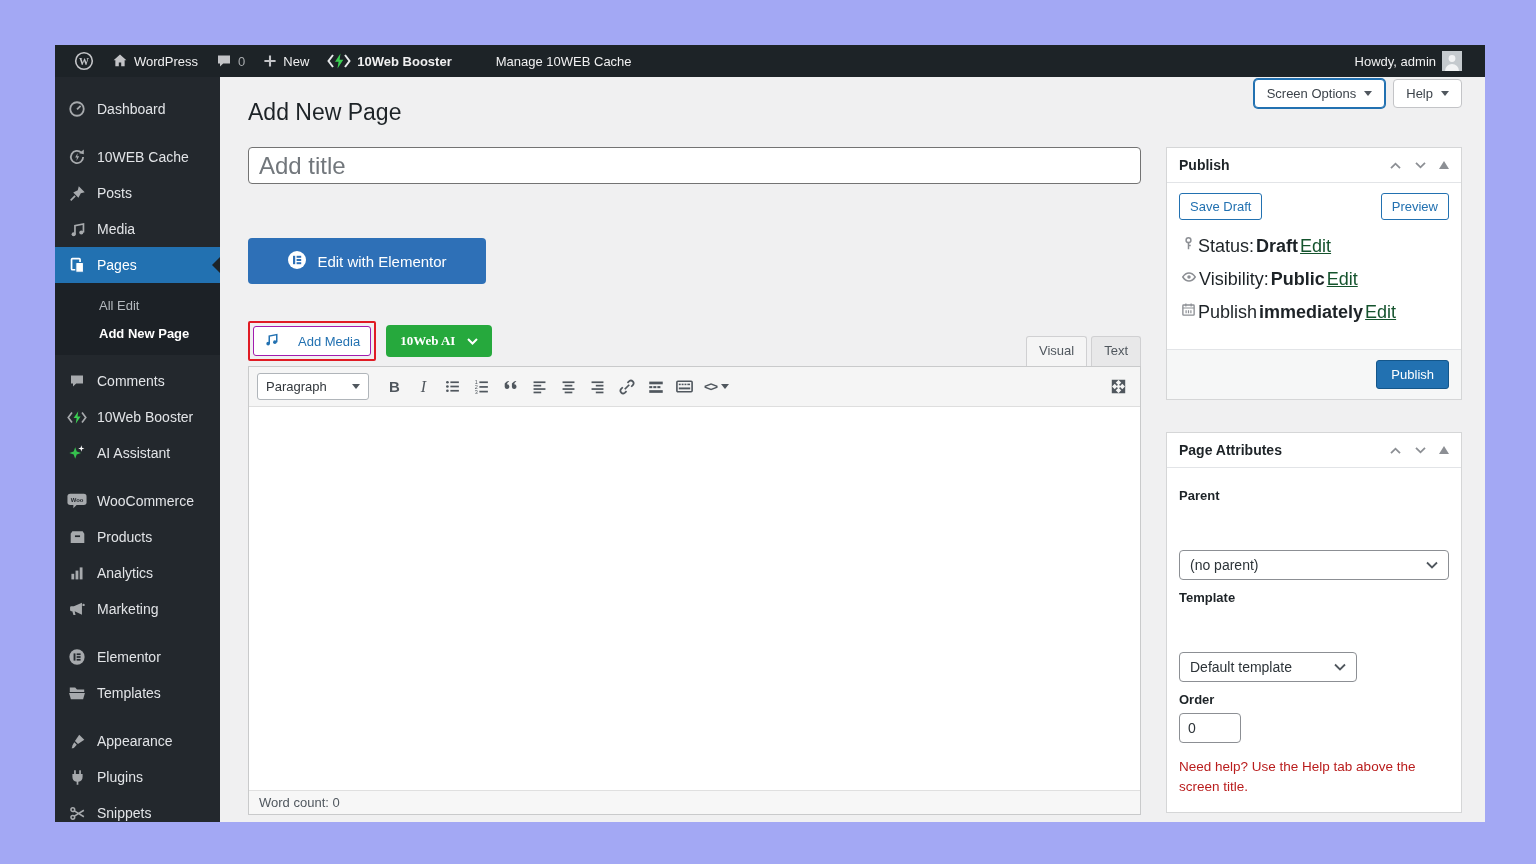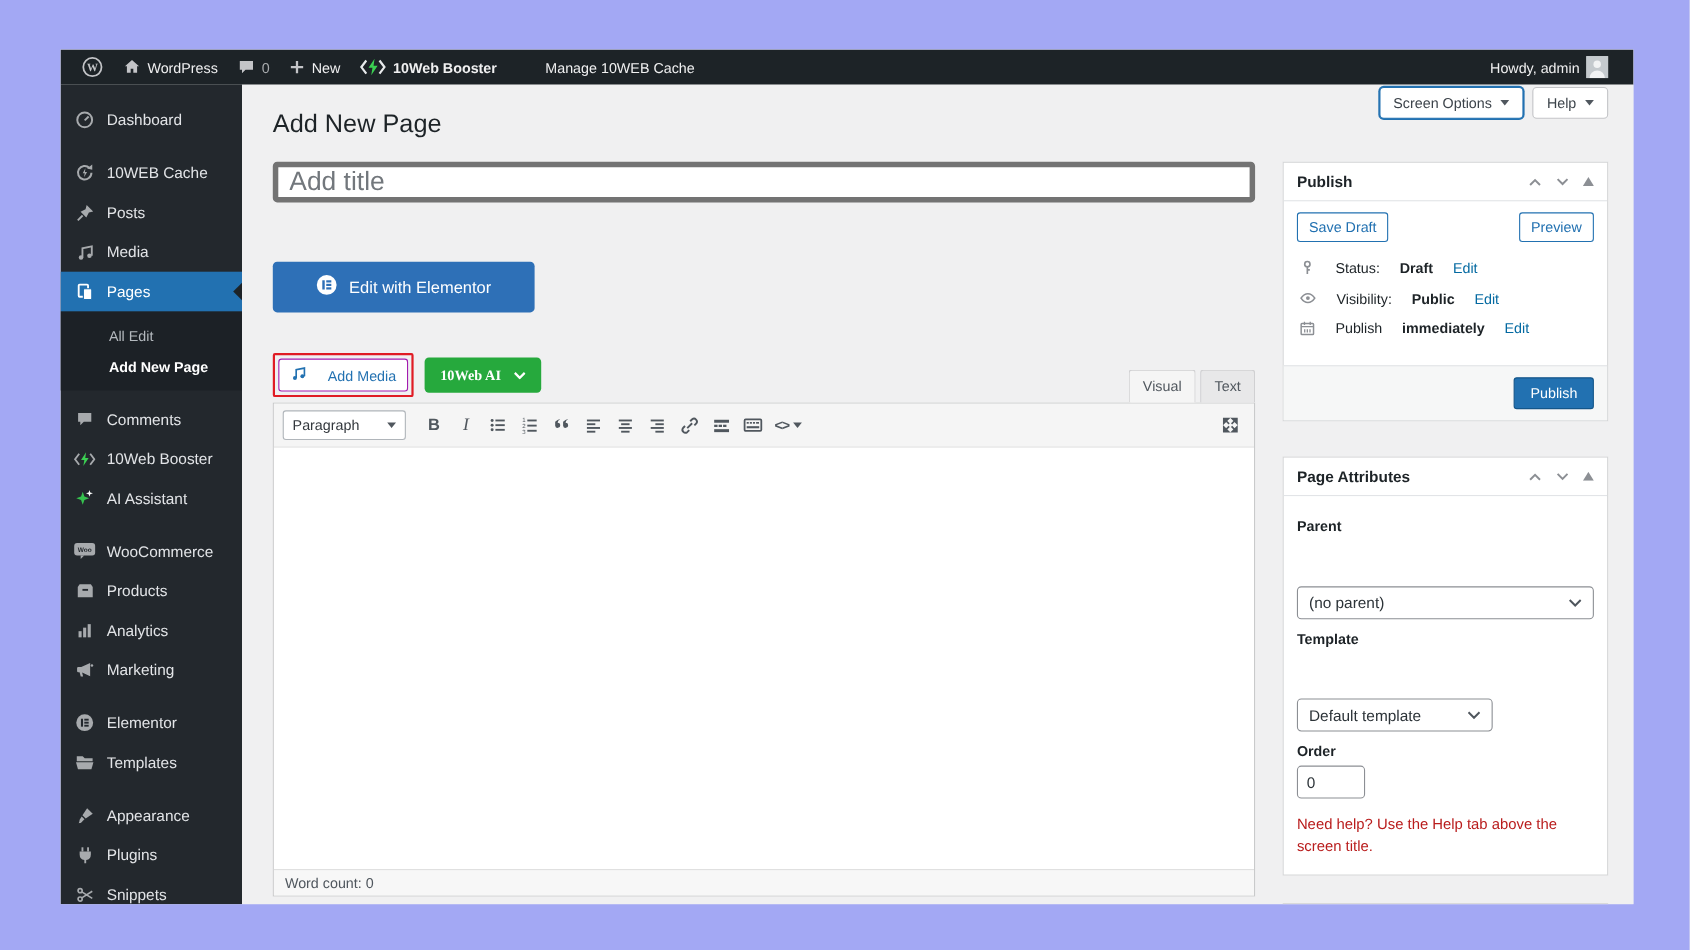--- a/index.html
+++ b/index.html
@@ -44,21 +44,21 @@
   .page-title { font-size:23px; font-weight:400; color:#1d2327; margin-top:22px; }
   .top-buttons { display:flex; gap:8px; margin-top:2px; }
   .flap { background:#fff; font-size:13px; color:#3c434a; padding:6px 12px; border-radius:4px;
           border:1px solid #c3c4c7; display:flex; align-items:center; gap:8px; cursor:pointer; }
   .flap.focused { border:1px solid #2271b1; box-shadow:0 0 0 1px #2271b1; }
   .caret-dn { width:0; height:0; border-left:4px solid transparent; border-right:4px solid transparent; border-top:5px solid #50575e; }
 
   .columns { display:flex; gap:25px; align-items:flex-start; }
   .leftcol { flex:1; min-width:0; }
 
-  .title-input { width:100%; height:37px; border:5px solid #737373; border-radius:4px; background:#fff;
+  .title-input { width:100%; height:37px; border:1px solid #737373; border-radius:4px; background:#fff;
                  font-size:24px; color:#2c3338; padding:3px 10px; font-family:"Liberation Sans", sans-serif; }
   .title-input::placeholder { color:#72777c; }
 
   .elementor-btn { margin-top:54px; width:238px; height:46px; background:#2e70b7; border:none; border-radius:4px;
                    color:#fff; font-size:15px; display:flex; align-items:center; justify-content:center; gap:10px;
                    cursor:pointer; font-family:"Liberation Sans", sans-serif; }
 
   .media-row { margin-top:37px; display:flex; align-items:center; }
   .red-box { border:2px solid #e01b24; border-radius:2px; padding:3px; display:inline-flex; }
   .add-media-btn { display:flex; align-items:center; gap:19px; background:#fff; border:1px solid #a21caf;
@@ -93,24 +93,24 @@
   .panel + .panel { margin-top:32px; }
   .panel.mt25 { margin-top:25px; }
   .panel-header { display:flex; align-items:center; padding:9px 12px; border-bottom:1px solid #e2e4e7; cursor:pointer; }
   .panel-title { font-size:14px; font-weight:bold; color:#1d2327; }
   .panel-controls { margin-left:auto; display:flex; align-items:center; gap:12px; color:#8c8f94; }
   .panel-controls svg { display:block; cursor:pointer; }
   .pbody { padding:10px 12px 14px; }
   .pub-actions { display:flex; justify-content:space-between; margin-bottom:16px; }
   .btn-outline { background:#fff; border:1px solid #2271b1; color:#2271b1; border-radius:3px; padding:5px 10px;
                  font-size:13px; cursor:pointer; font-family:"Liberation Sans", sans-serif; }
-  .misc-row { display:flex; align-items:flex-end; gap:18px; margin:12px 2px; font-size:13px; color:#1d2327; }
+  .misc-row { display:flex; align-items:flex-start; gap:2px; margin:12px 2px; font-size:18px; color:#1d2327; }
   .misc-row .ic { color:#8c8f94; display:flex; }
   .misc-row b { font-weight:bold; }
-  .editlink { color:#0369a1; cursor:pointer; }
+  .editlink { color:#14532d; text-decoration:underline; cursor:pointer; }
   .pfooter { background:#f6f7f7; border-top:1px solid #e2e4e7; padding:10px 12px; display:flex; justify-content:flex-end; }
   .btn-primary { background:#2271b1; border:1px solid #14568a; color:#fff; border-radius:3px; padding:6px 14px;
                  font-size:13px; cursor:pointer; font-family:"Liberation Sans", sans-serif; }
 
   .attr-label { font-size:13px; font-weight:bold; color:#1d2327; margin:10px 0 6px; }
   .select { border:1px solid #8c8f94; border-radius:4px; height:30px; background:#fff; display:flex;
             align-items:center; justify-content:space-between; padding:0 10px; font-size:14px; color:#2c3338; cursor:pointer;margin-top:47px; }
   .sel-full { width:100%; }
   .sel-mid { width:178px; }
   .order-input { width:62px; height:30px; border:1px solid #8c8f94; border-radius:4px; padding:0 8px; font-size:14px;

